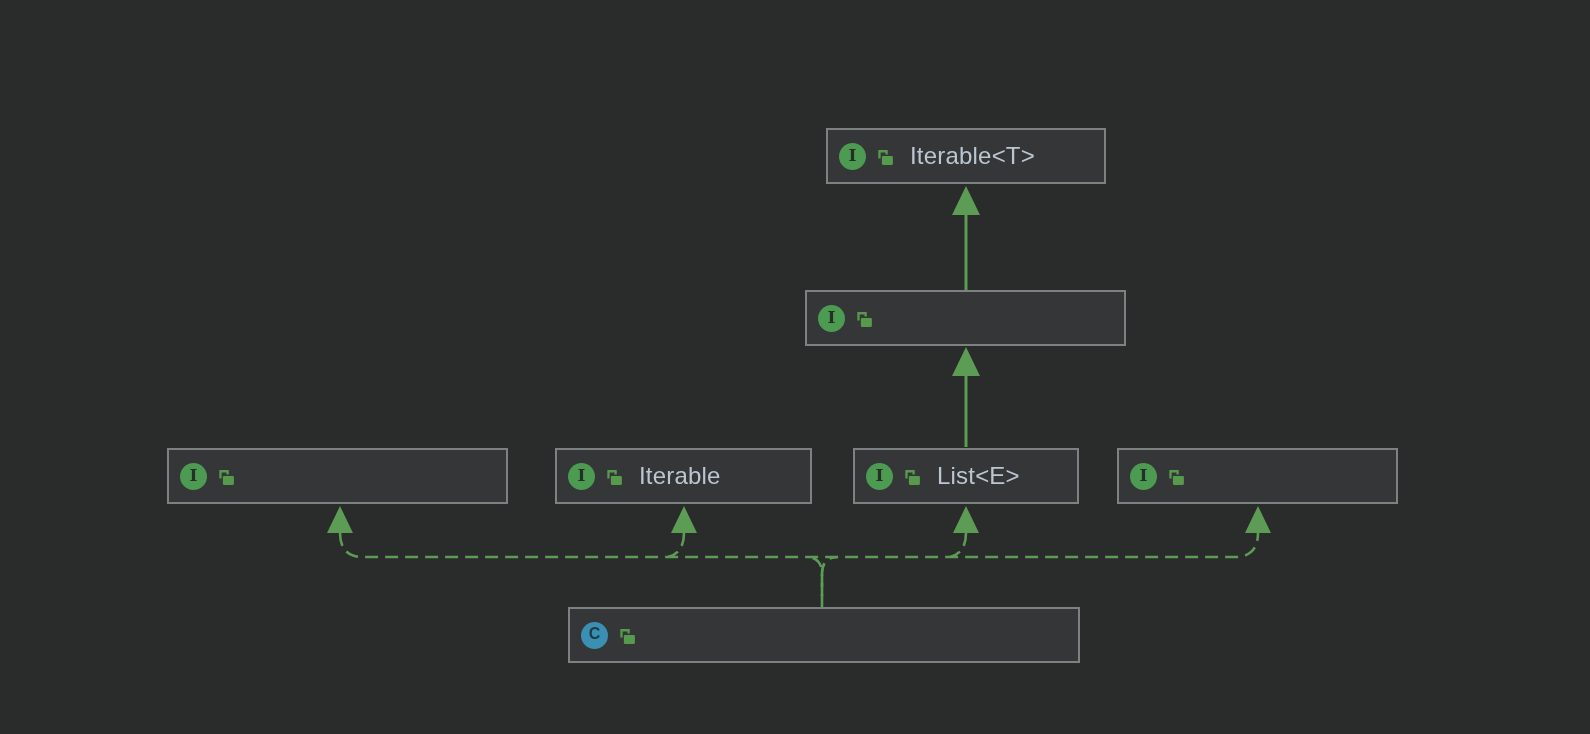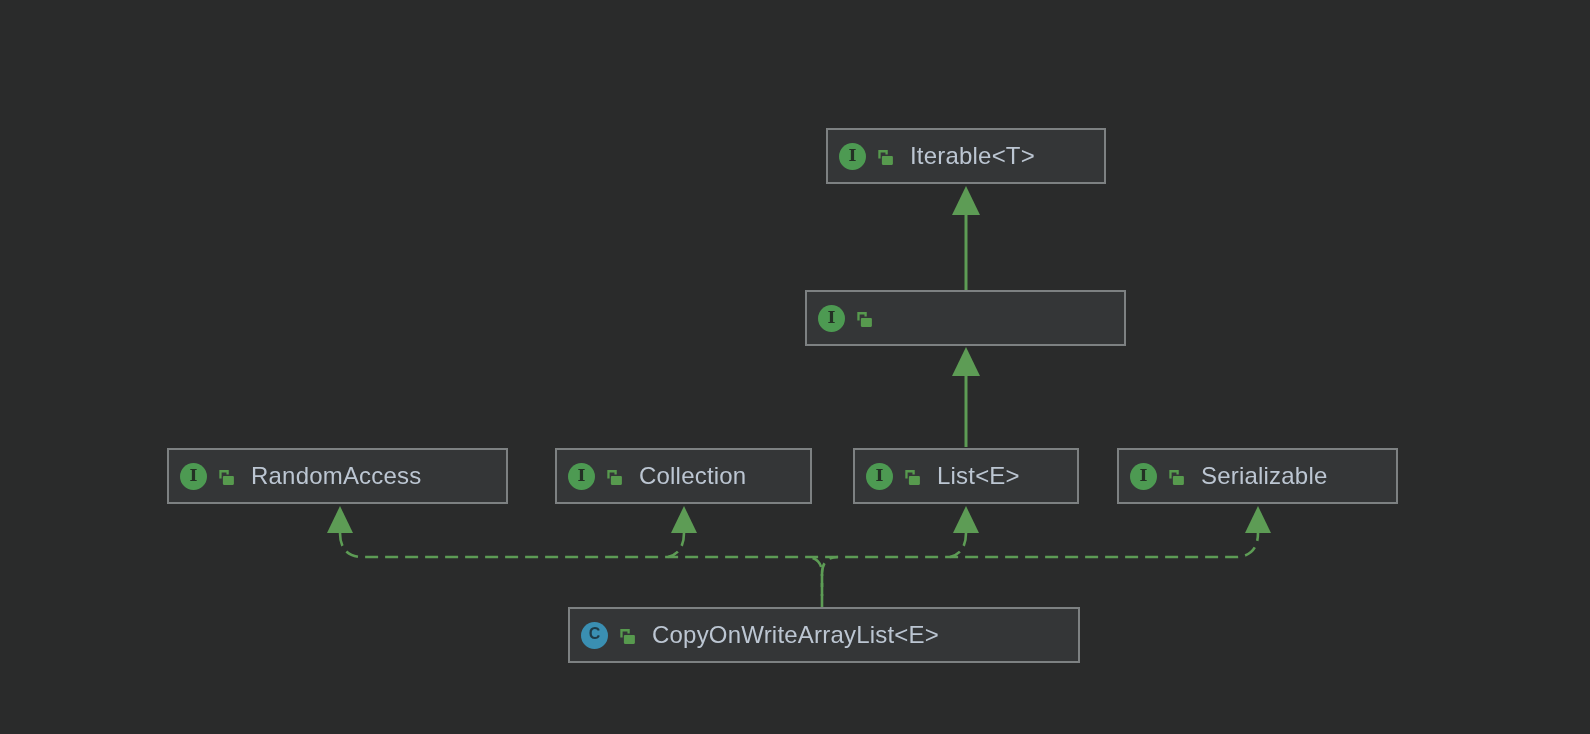--- a/index.html
+++ b/index.html
@@ -97,32 +97,31 @@
   </div>
 
   <div class="node" style="left:167px;top:448px;width:341px;height:56px">
     <span class="badge iface">
       <span class="badge-letter">I</span>
     </span>
     <svg class="lock" width="21" height="21" viewBox="0 0 20 20">
       <path class="lock-shackle" d="M5.2,12 L5.2,5 L12,5 L12,8"></path>
       <rect class="lock-body" x="7.5" y="9.5" width="10.5" height="8.5" rx="1"></rect>
     </svg>
-    <span class="label">RandomAccess</span>
   </div>
 
   <div class="node" style="left:555px;top:448px;width:257px;height:56px">
     <span class="badge iface">
       <span class="badge-letter">I</span>
     </span>
     <svg class="lock" width="21" height="21" viewBox="0 0 20 20">
       <path class="lock-shackle" d="M5.2,12 L5.2,5 L12,5 L12,8"></path>
       <rect class="lock-body" x="7.5" y="9.5" width="10.5" height="8.5" rx="1"></rect>
     </svg>
-    <span class="label">Collection</span>
+    <span class="label">Iterable</span>
   </div>
 
   <div class="node" style="left:853px;top:448px;width:226px;height:56px">
     <span class="badge iface">
       <span class="badge-letter">I</span>
     </span>
     <svg class="lock" width="21" height="21" viewBox="0 0 20 20">
       <path class="lock-shackle" d="M5.2,12 L5.2,5 L12,5 L12,8"></path>
       <rect class="lock-body" x="7.5" y="9.5" width="10.5" height="8.5" rx="1"></rect>
     </svg>
@@ -130,27 +129,25 @@
   </div>
 
   <div class="node" style="left:1117px;top:448px;width:281px;height:56px">
     <span class="badge iface">
       <span class="badge-letter">I</span>
     </span>
     <svg class="lock" width="21" height="21" viewBox="0 0 20 20">
       <path class="lock-shackle" d="M5.2,12 L5.2,5 L12,5 L12,8"></path>
       <rect class="lock-body" x="7.5" y="9.5" width="10.5" height="8.5" rx="1"></rect>
     </svg>
-    <span class="label">Serializable</span>
   </div>
 
   <div class="node" style="left:568px;top:607px;width:512px;height:56px">
     <span class="badge cls">
       <span class="badge-letter">C</span>
     </span>
     <svg class="lock" width="21" height="21" viewBox="0 0 20 20">
       <path class="lock-shackle" d="M5.2,12 L5.2,5 L12,5 L12,8"></path>
       <rect class="lock-body" x="7.5" y="9.5" width="10.5" height="8.5" rx="1"></rect>
     </svg>
-    <span class="label">CopyOnWriteArrayList&lt;E&gt;</span>
   </div>
 
 </div>
 
 </body></html>

